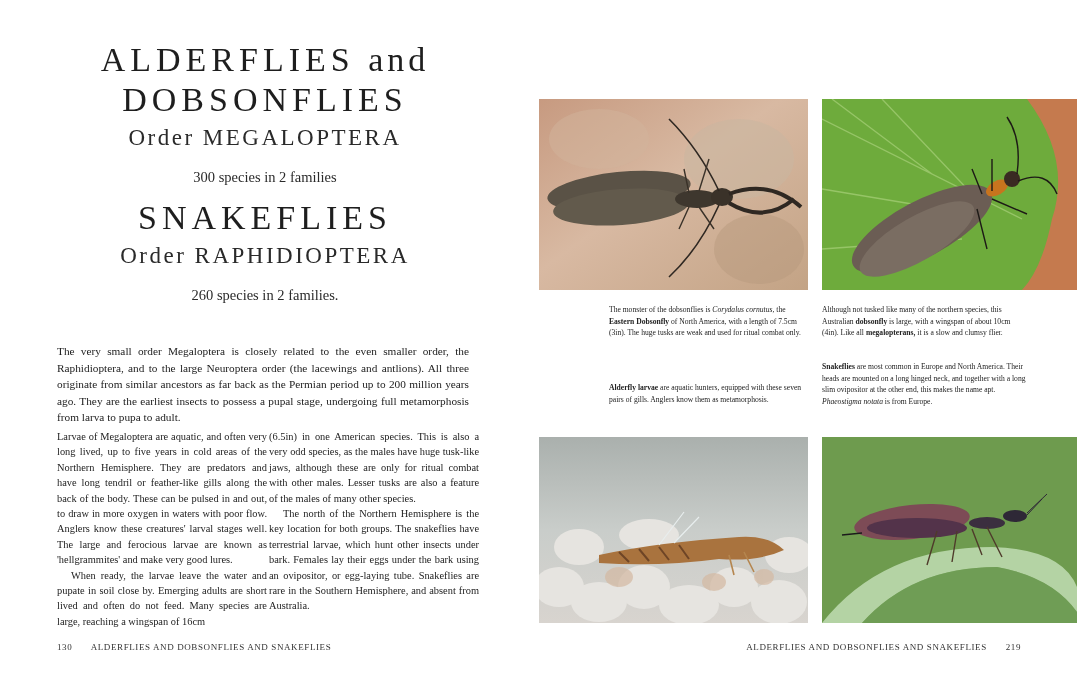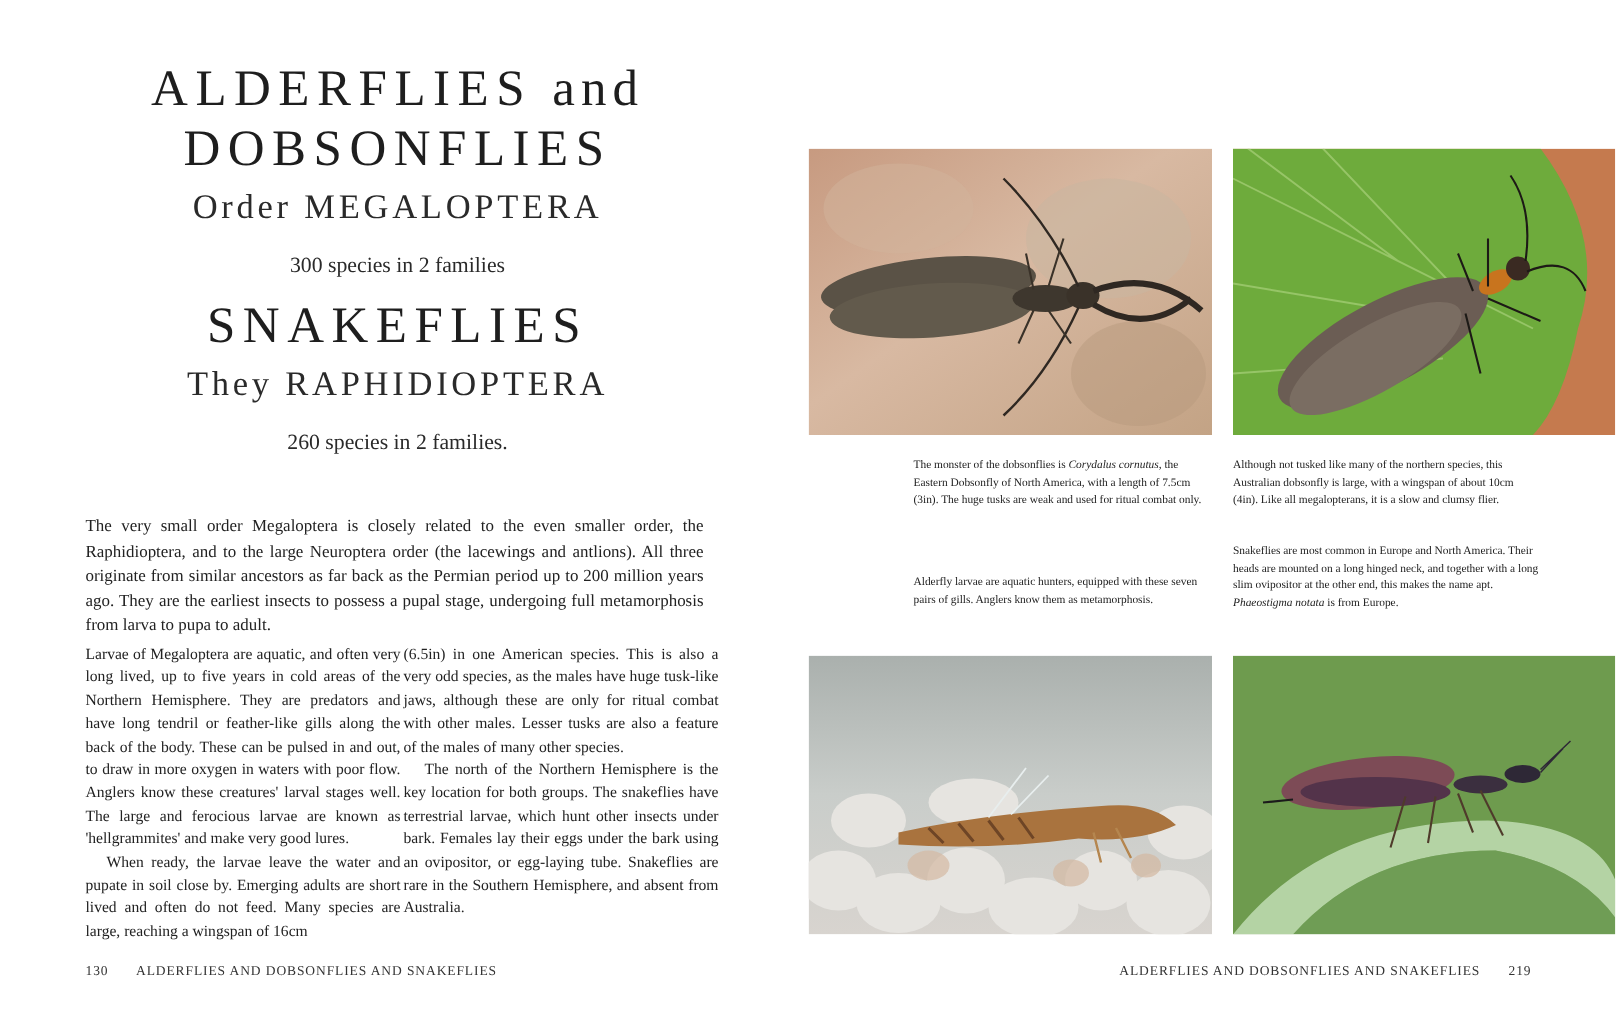--- a/index.html
+++ b/index.html
@@ -43,21 +43,21 @@
     .photo { position: absolute; overflow: hidden; }
     .photo svg { display: block; width: 100%; height: 100%; }
     .photo-1 { left: 539px; top: 99px; width: 269px; height: 191px; }
     .photo-2 { left: 822px; top: 99px; width: 255px; height: 191px; }
     .photo-3 { left: 539px; top: 437px; width: 269px; height: 186px; }
     .photo-4 { left: 822px; top: 437px; width: 255px; height: 186px; }
 
     .caption {
       position: absolute; font-size: 7.6px; line-height: 11.5px; color: #222;
     }
-    .caption b { font-weight: normal; }
+    .caption b { font-weight: bold; }
     .caption i { font-style: italic; }
     .cap-1 { left: 609px; top: 304px; width: 200px; }
     .cap-2 { left: 609px; top: 382px; width: 205px; }
     .cap-3 { left: 822px; top: 304px; width: 205px; }
     .cap-4 { left: 822px; top: 361px; width: 205px; }
   </style>
 </head>
 <body>
 
 <div class="spread">
@@ -65,21 +65,21 @@
   <section class="left-page">
     <div class="heading-block">
       <h1 class="h-main">
         <span>ALDERFLIES</span>
         <span class="lower">and</span><br>
         <span>DOBSONFLIES</span>
       </h1>
       <h2 class="h-order">Order MEGALOPTERA</h2>
       <div class="h-count">300 species in 2 families</div>
       <h1 class="h-snake">SNAKEFLIES</h1>
-      <h2 class="h-order">They RAPHIDIOPTERA</h2>
+      <h2 class="h-order">Order RAPHIDIOPTERA</h2>
       <div class="h-count">260 species in 2 families.</div>
     </div>
 
     <p class="intro">The very small order Megaloptera is closely related to the even smaller order, the Raphidioptera, and to the large Neuroptera order (the lacewings and antlions). All three originate from similar ancestors as far back as the Permian period up to 200 million years ago. They are the earliest insects to possess a pupal stage, undergoing full metamorphosis from larva to pupa to adult.</p>
 
     <div class="col col-1">
       <p>Larvae of Megaloptera are aquatic, and often very long lived, up to five years in cold areas of the Northern Hemisphere. They are predators and have long tendril or feather-like gills along the back of the body. These can be pulsed in and out, to draw in more oxygen in waters with poor flow. Anglers know these creatures' larval stages well. The large and ferocious larvae are known as 'hellgrammites' and make very good lures.</p>
       <p>When ready, the larvae leave the water and pupate in soil close by. Emerging adults are short lived and often do not feed. Many species are large, reaching a wingspan of 16cm</p>
     </div>
     <div class="col col-2">

